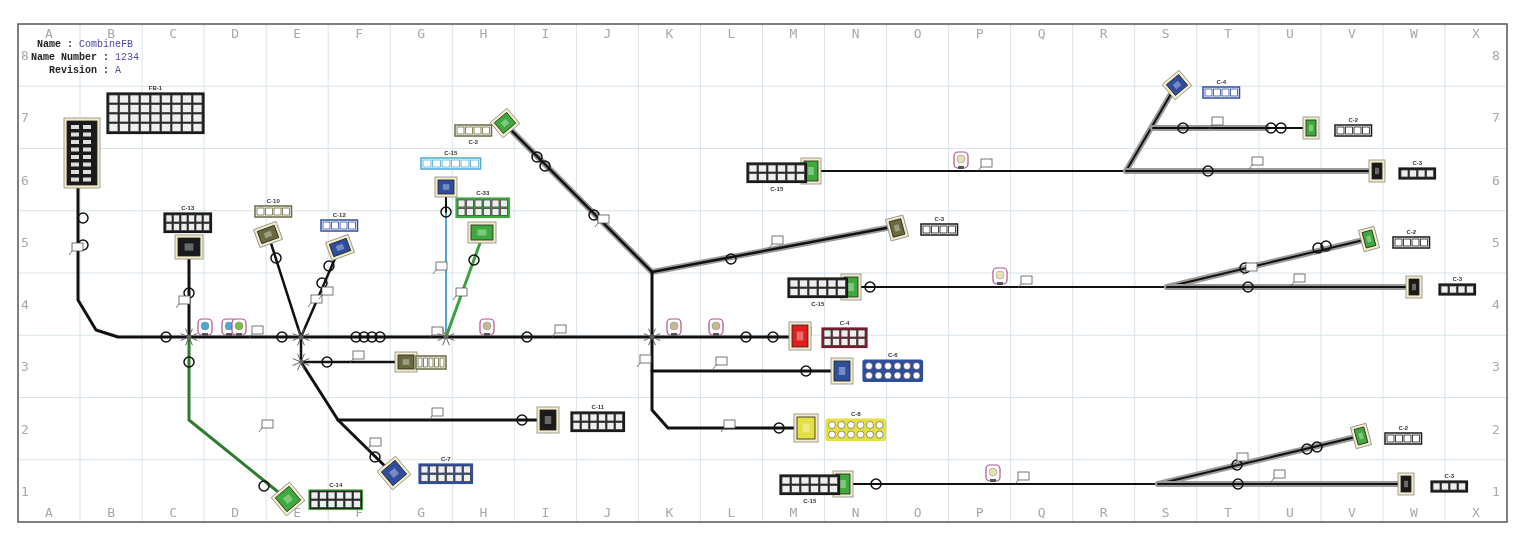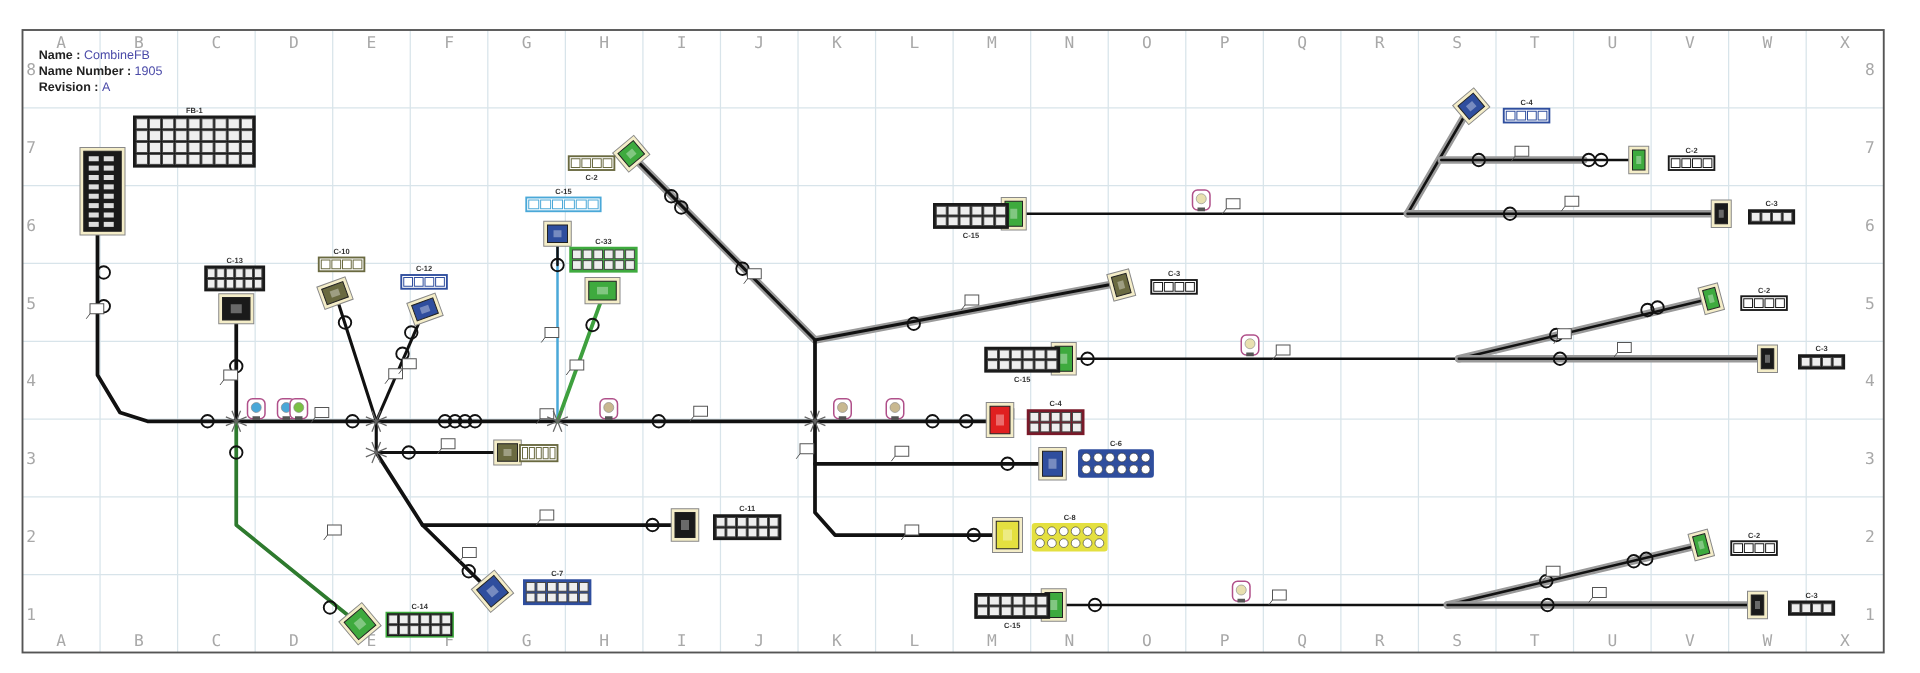--- a/index.html
+++ b/index.html
@@ -1,20 +1,20 @@
 <!DOCTYPE html>
 <html><head>
 <meta charset="utf-8">
 <style>
   html, body { margin: 0; padding: 0; background: #ffffff; }
   body { width: 1536px; height: 538px; position: relative; overflow: hidden;
          font-family: "Liberation Sans", sans-serif; }
   #canvas { position: absolute; left: 0; top: 0; width: 1536px; height: 538px; }
   .title-block { position: absolute; left: 31px; top: 38px; font-size: 10px; line-height: 13px;
-                 font-weight: bold; color: #222; font-family: Liberation Sans, sans-serif; }
+                 font-weight: bold; color: #222; font-family: Liberation Mono, monospace; text-align: center; }
   .title-block .val { color: #4a4aa8; font-weight: normal; }
   .grid-label { font-family: "DejaVu Sans Mono", monospace; font-size: 13px; fill: #a8a8a8; }
   .conn-label { font-family: "Liberation Sans", sans-serif; font-size: 6px; font-weight: bold; fill: #333; }
 </style>
 </head>
 <body>
 
 <svg id="canvas" viewBox="0 0 1536 538" xmlns="http://www.w3.org/2000/svg">
   <g id="grid-layer">
       <line x1="80.04166666666666" y1="24" x2="80.04166666666666" y2="522" stroke="#d8e4ea" stroke-width="1"></line>
@@ -868,18 +868,18 @@
         <text x="1449.25" y="478" text-anchor="middle" class="conn-label">C-3</text>
       </g>
     </g>
 </svg>
 
 <div class="title-block">
   <div>
     <span>Name : </span><span class="val">CombineFB</span>
   </div>
   <div>
-    <span>Name Number : </span><span class="val">1905</span>
+    <span>Name Number : </span><span class="val">1234</span>
   </div>
   <div>
     <span>Revision : </span><span class="val">A</span>
   </div>
 </div>
 
 </body></html>

